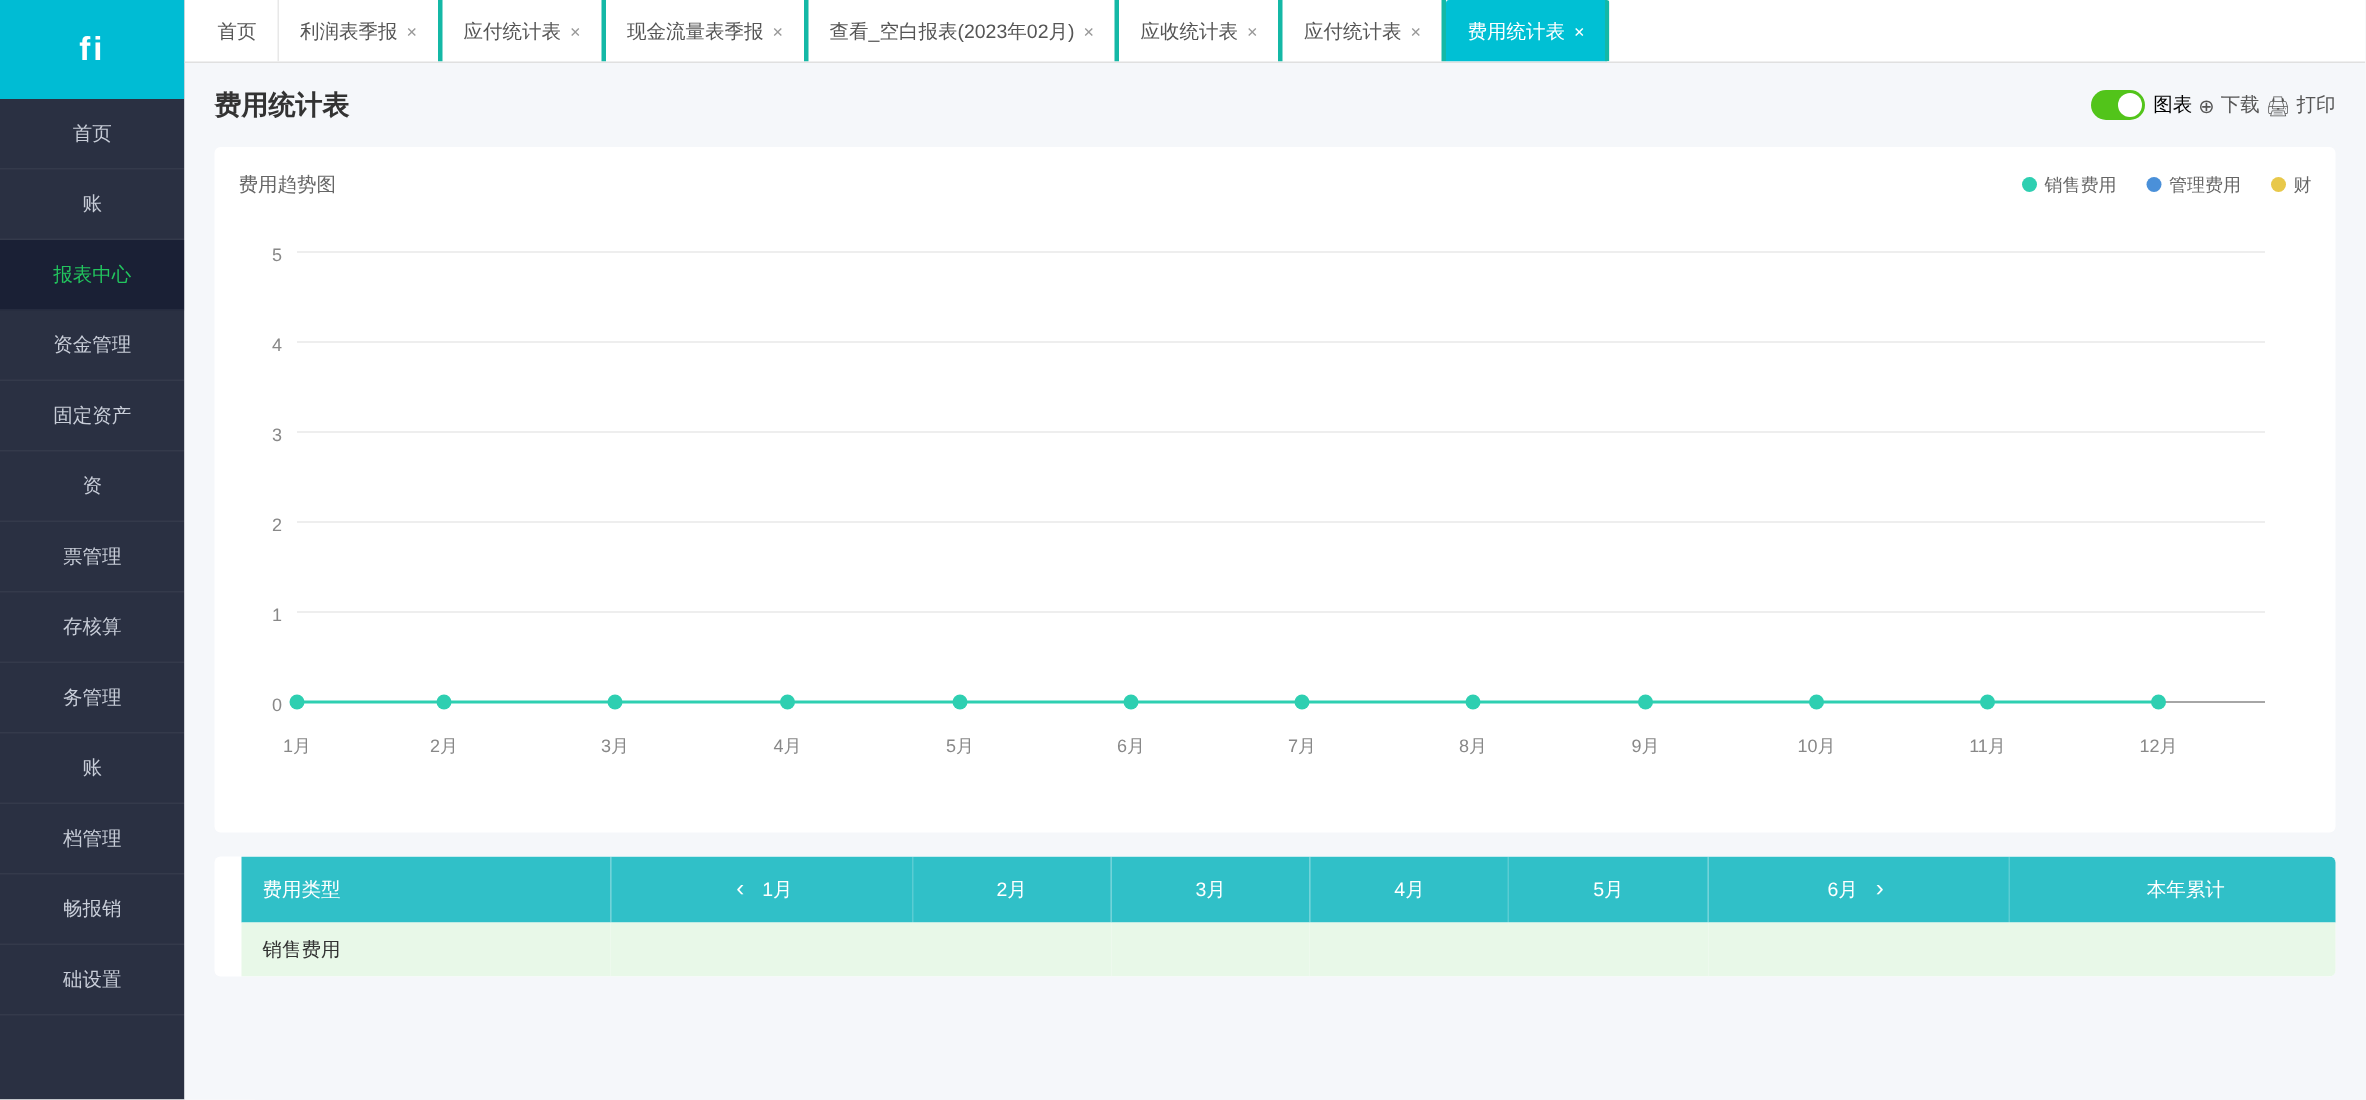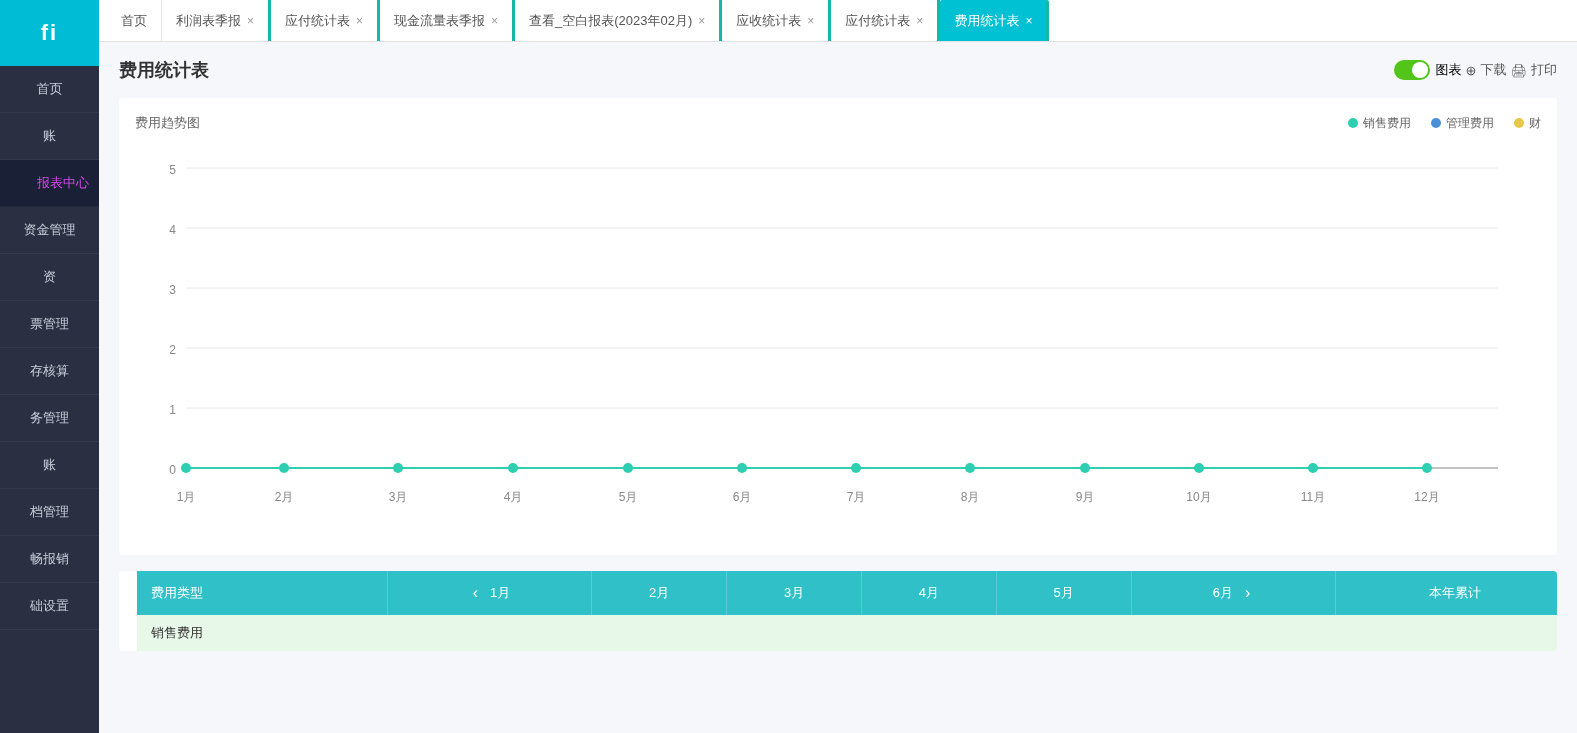--- a/index.html
+++ b/index.html
@@ -1,20 +1,20 @@
 <!DOCTYPE html>
 <html><head>
   <meta charset="utf-8">
   <style>
     * { box-sizing: border-box; margin: 0; padding: 0; }
     body { font-family: 'Microsoft YaHei', Arial, sans-serif; font-size: 13px; background: #f0f2f5; display: flex; height: 733px; overflow: hidden; }
 
     
     .sidebar {
-      width: 99px;
+      width: 123px;
       background: #2a3042;
       color: #c8cdd8;
       display: flex;
       flex-direction: column;
       flex-shrink: 0;
       height: 100%;
       overflow: hidden;
     }
     .sidebar-logo {
       background: #00bcd4;
@@ -28,21 +28,21 @@
       letter-spacing: 2px;
     }
     .sidebar-item {
       padding: 14px 10px;
       text-align: center;
       cursor: pointer;
       font-size: 13px;
       color: #c8cdd8;
       border-bottom: 1px solid rgba(255,255,255,0.05);
     }
-    .sidebar-item.active { background: #1a2035; color: #d946ef; text-align: right; }
+    .sidebar-item.active { background: #1a2035; color: #22c55e; }
 
     
     .main {
       flex: 1;
       display: flex;
       flex-direction: column;
       height: 100%;
       overflow: hidden;
       background: #f5f7fa;
     }
@@ -236,20 +236,21 @@
   </style>
 </head>
 <body>
 
 <div class="sidebar">
   <div class="sidebar-logo">fi</div>
   <div class="sidebar-item">首页</div>
   <div class="sidebar-item">账</div>
   <div class="sidebar-item active">报表中心</div>
   <div class="sidebar-item">资金管理</div>
+  <div class="sidebar-item">固定资产</div>
   <div class="sidebar-item">资</div>
   <div class="sidebar-item">票管理</div>
   <div class="sidebar-item">存核算</div>
   <div class="sidebar-item">务管理</div>
   <div class="sidebar-item">账</div>
   <div class="sidebar-item">档管理</div>
   <div class="sidebar-item">畅报销</div>
   <div class="sidebar-item">础设置</div>
 </div>
 

